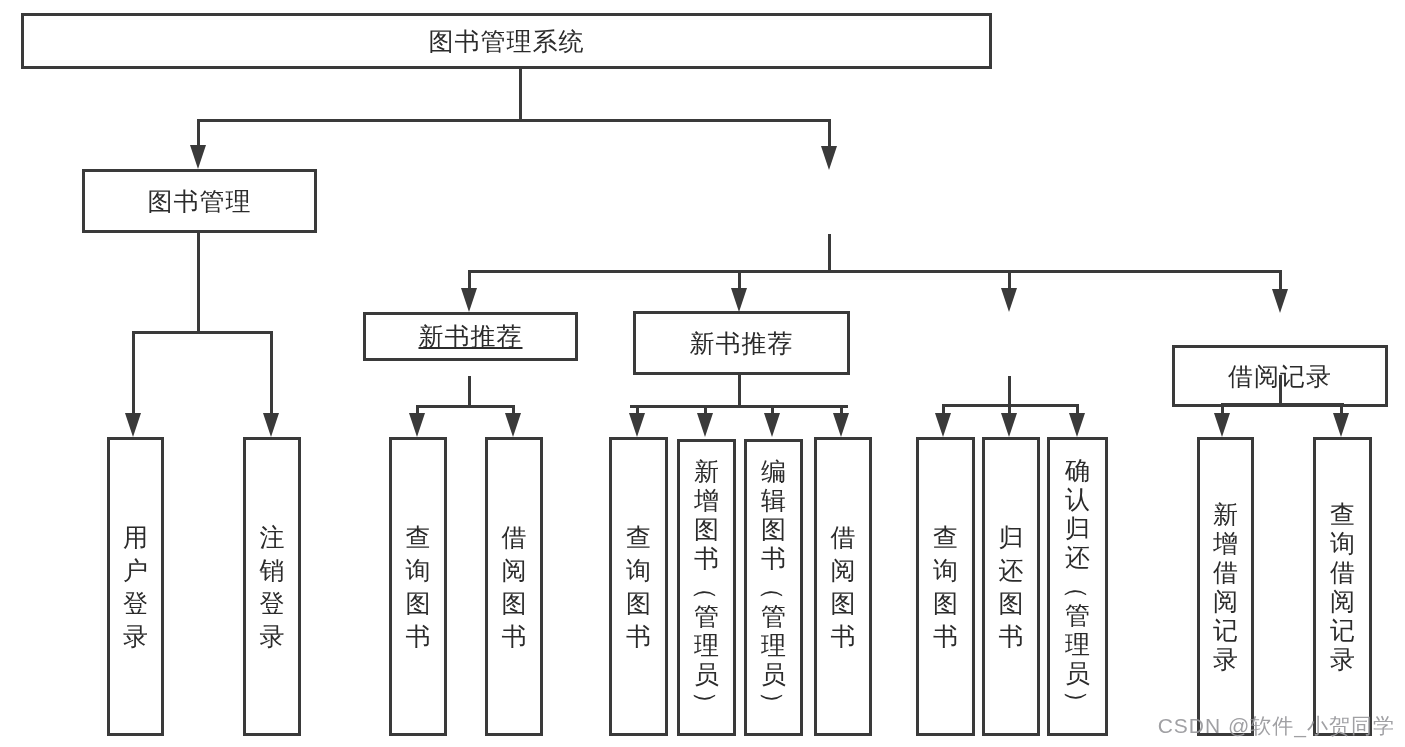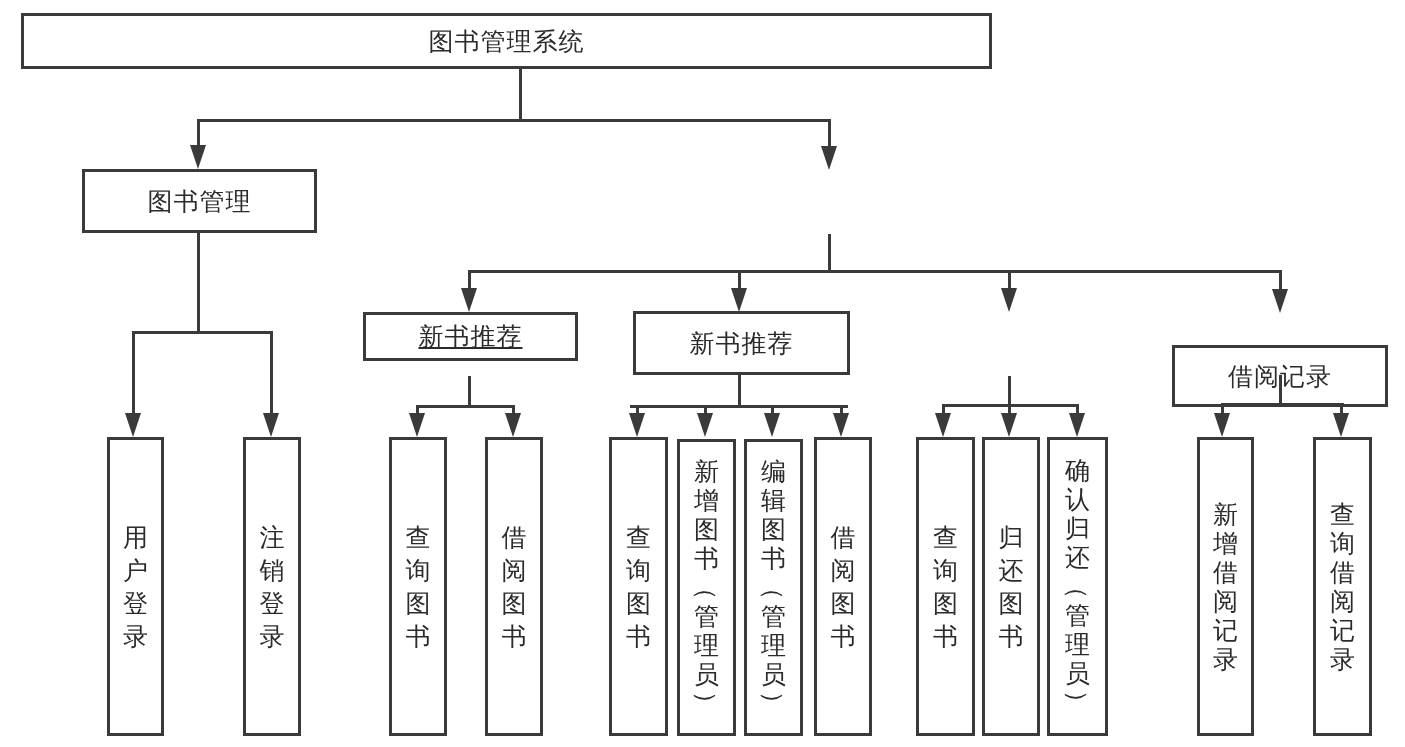--- a/index.html
+++ b/index.html
@@ -232,14 +232,15 @@
     <span class="v-label">
         <span>查</span>
         <span>询</span>
         <span>借</span>
         <span>阅</span>
         <span>记</span>
         <span>录</span>
       </span>
   </div>
 
+  <div class="watermark">CSDN @软件_小贺同学</div>
 
 </div>
 
 </body></html>

